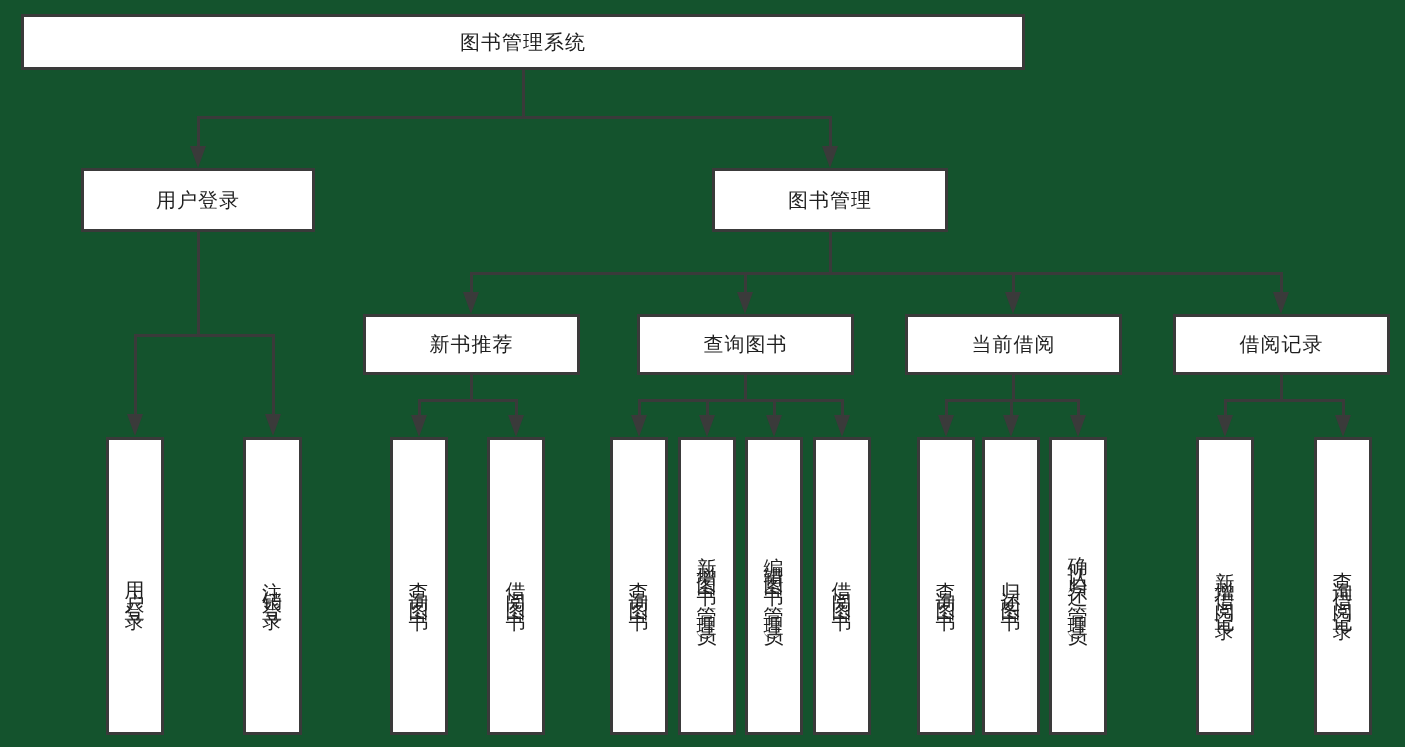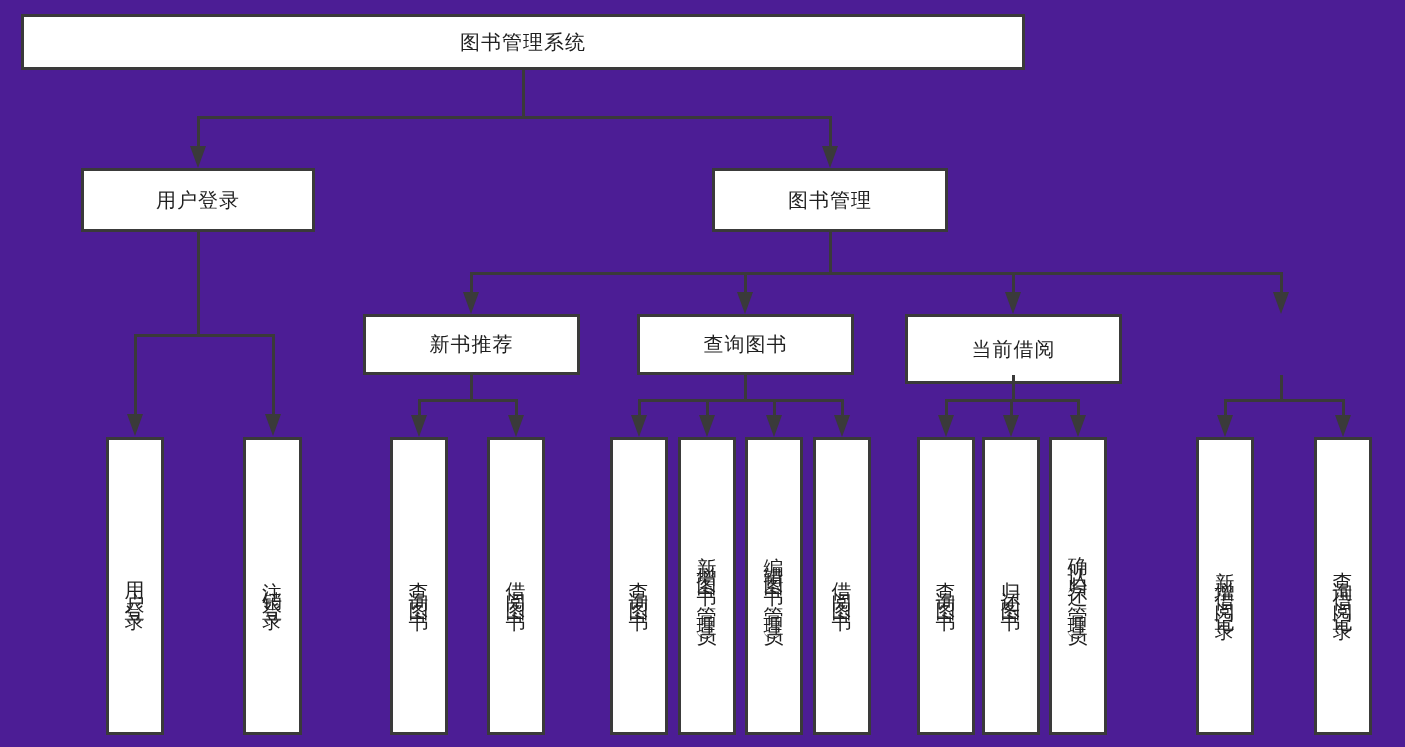--- a/index.html
+++ b/index.html
@@ -1,19 +1,19 @@
 <!DOCTYPE html>
 <html><head>
 <meta charset="utf-8">
 <style>
   html,body{margin:0;padding:0;background:#ffffff;}
   #canvas{
     position:relative;
     width:1405px;height:747px;
-    background:#4c1d95;
+    background:#14532d;
     overflow:hidden;
     font-family:"DejaVu Sans","Liberation Sans",sans-serif;
   }
   .node{
     position:absolute;
     box-sizing:border-box;
     background:#ffffff;
     border:3px solid #3a3a3a;
     display:flex;
     align-items:center;
@@ -64,24 +64,27 @@
   </div>
 
   <div class="node" style="left:712px;top:168px;width:236px;height:64px;">
     <span>图书管理</span>
   </div>
 
   <div class="node" style="left:637px;top:314px;width:217px;height:61px;">
     <span>查询图书</span>
   </div>
 
-  <div class="node" style="left:905px;top:314px;width:217px;height:70px;font-family:Liberation Serif, serif;">
+  <div class="node" style="left:905px;top:314px;width:217px;height:61px;font-family:Liberation Serif, serif;">
     <span>当前借阅</span>
   </div>
 
+  <div class="node" style="left:1173px;top:314px;width:217px;height:61px;">
+    <span>借阅记录</span>
+  </div>
 
   <div class="node leaf" style="left:106px;top:437px;width:58px;height:298px;">
     <span>用户登录</span>
   </div>
   <div class="node leaf" style="left:243px;top:437px;width:59px;height:298px;">
     <span>注销登录</span>
   </div>
 
   <div class="node leaf" style="left:390px;top:437px;width:58px;height:298px;">
     <span>查询图书</span>

